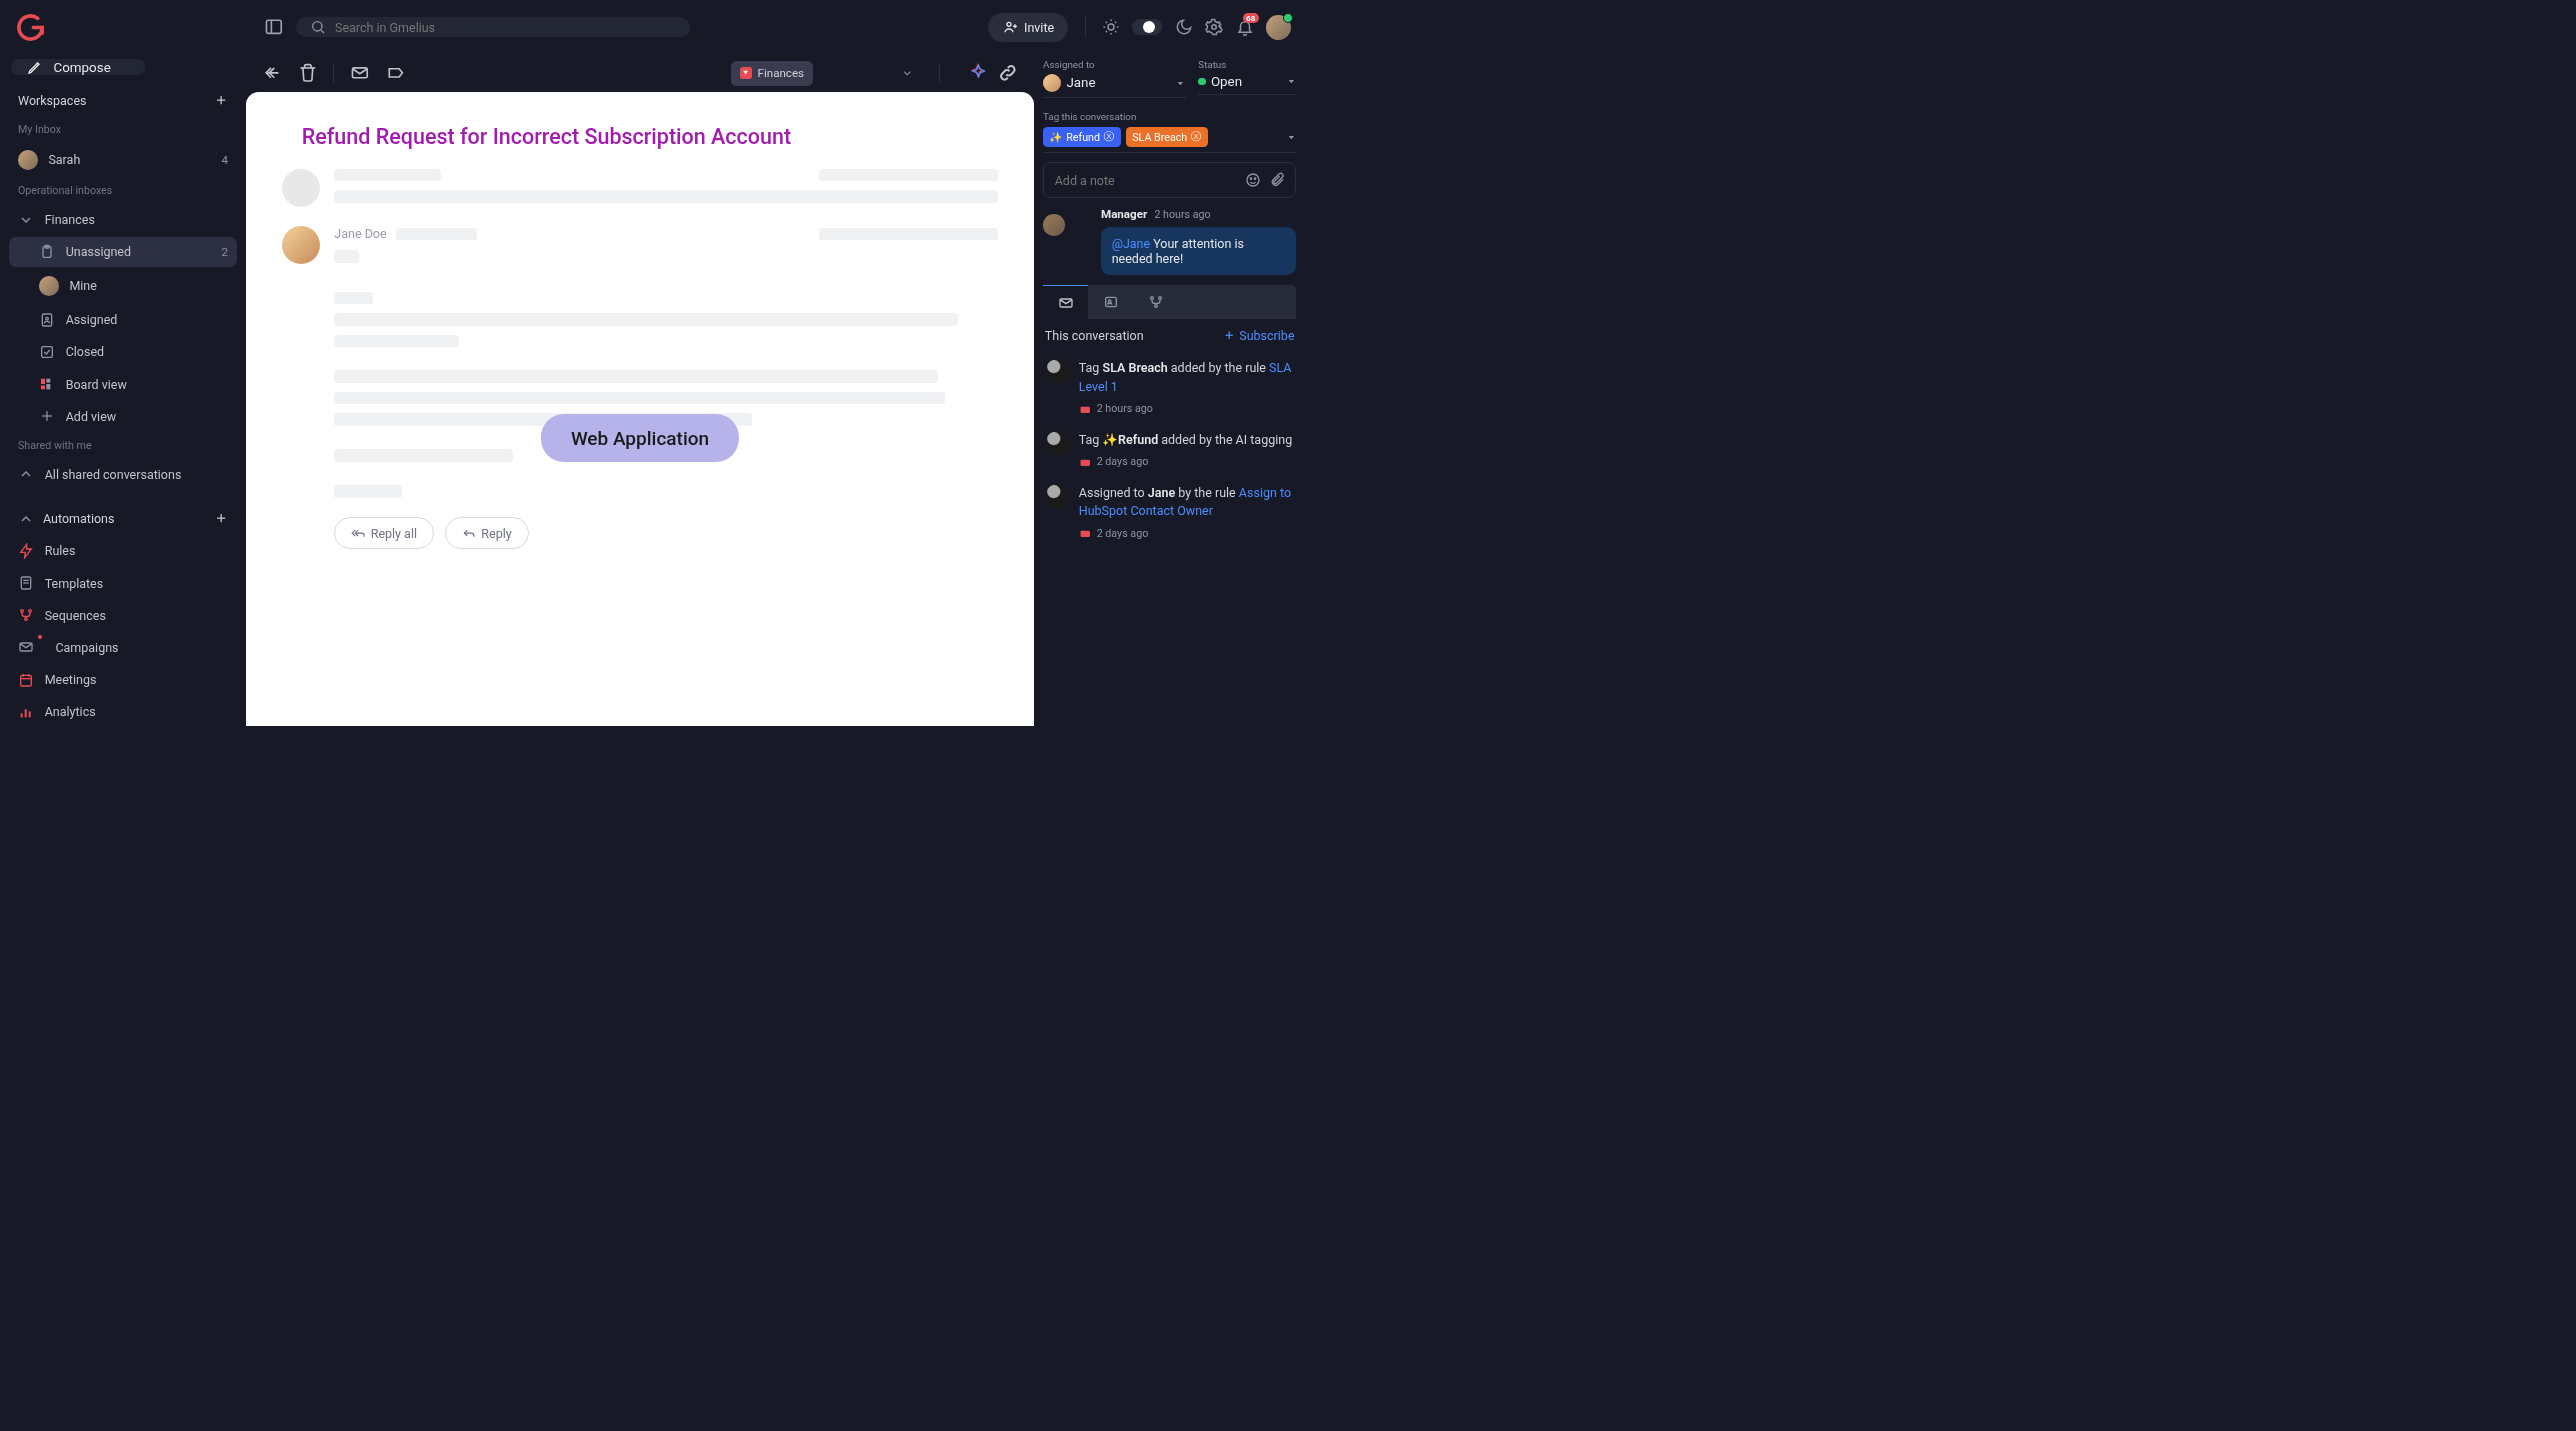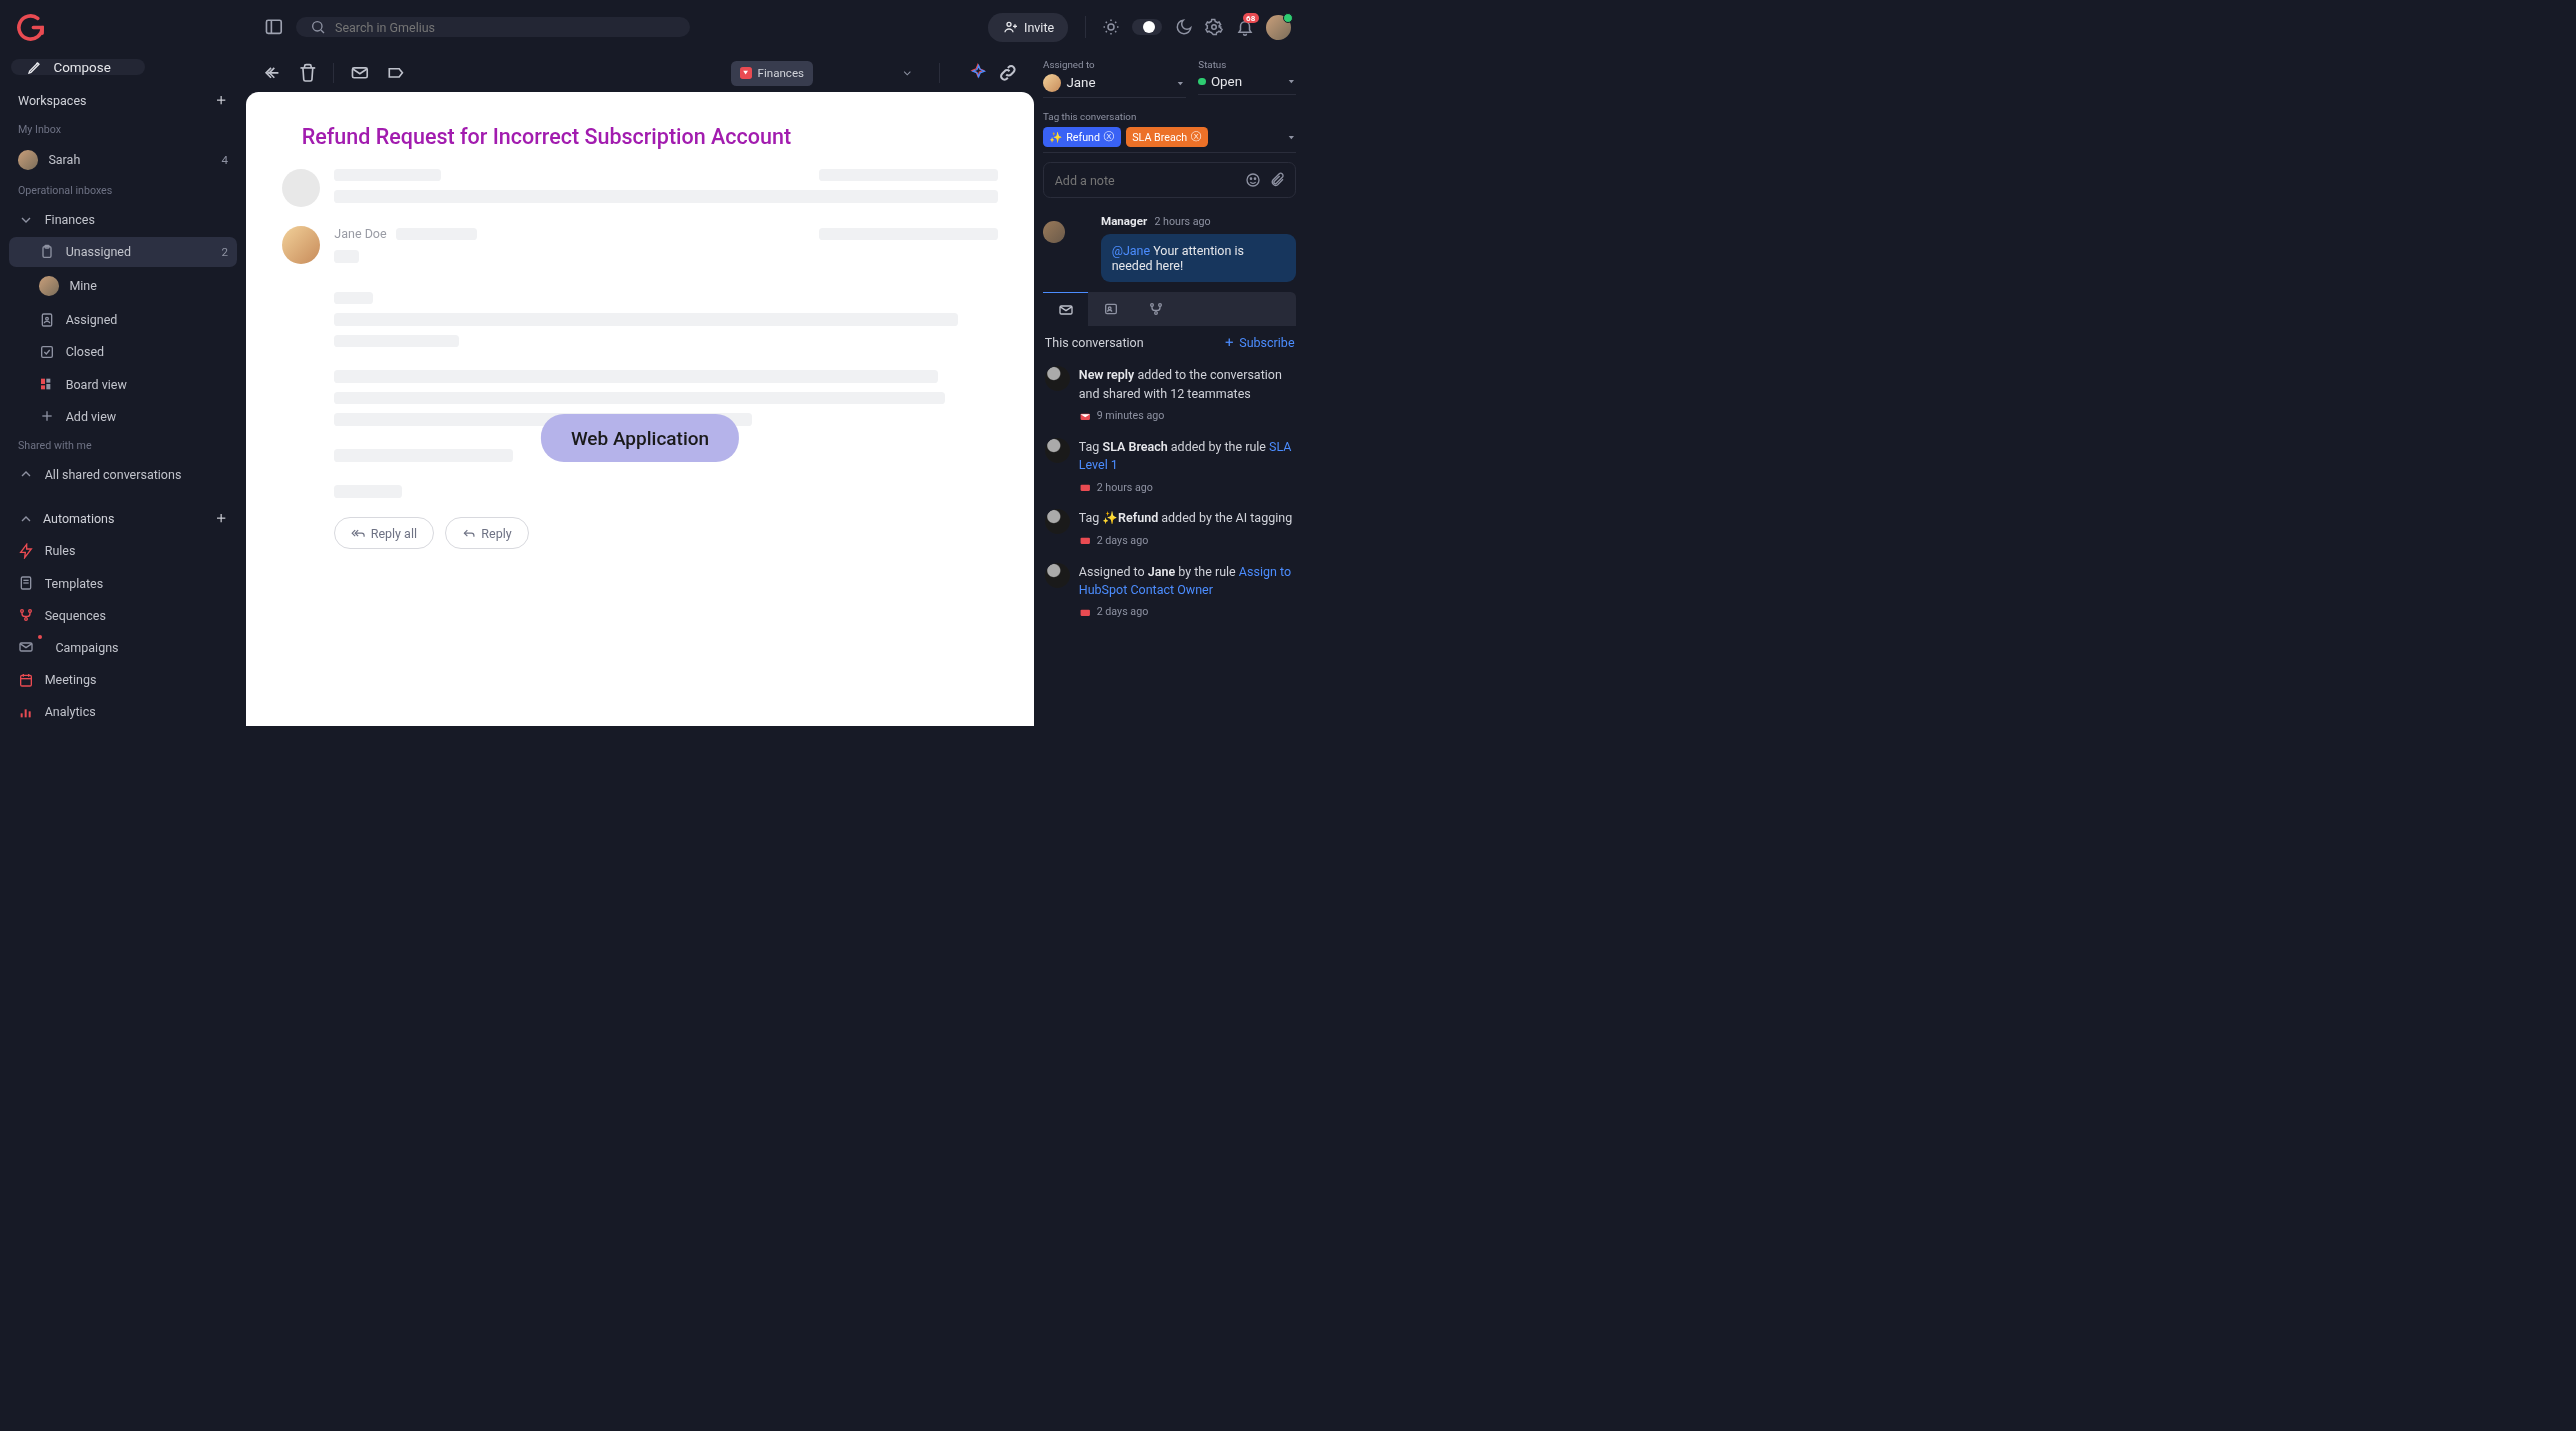--- a/index.html
+++ b/index.html
@@ -71,21 +71,21 @@
 .tagrow { display:flex; align-items:center; gap:5.4px; border-bottom:0.9px solid #2a2d3b; padding:5.4px 0; }
 .tag { display:flex; align-items:center; gap:3.6px; font-size:10.7px; padding:2.7px 6.3px; border-radius:4.5px; color:#fff; }
 .tag.refund { background:#3962f5; }
 .tag.sla { background:#ec7128; }
 .tag .x { font-size:10.7px; opacity:.9; }
 .tagrow .chev { margin-left:auto; color:#8e92a2; }
 
 .note-box { margin-top:9px; border:0.9px solid #2a2d3b; border-radius:7.2px; display:flex; align-items:center; padding:9px 10.7px; gap:7.2px; }
 .note-box input { flex:1; background:none; border:none; outline:none; color:#d0d2d9; font-size:12.5px; }
 
-.note-thread { margin-top:16px; }
+.note-thread { margin-top:9px; }
 .note-thread .hdr { display:flex; align-items:center; gap:7.2px; font-size:11.6px; color:#e6e7eb; margin-left:29px; }
 .note-thread .hdr .time { color:#8e92a2; font-size:10.7px; }
 .note-bubble { background:#17365d; border-radius:9px; padding:9px 10.7px; font-size:12.5px; color:#e6e7eb; margin-top:5.4px; margin-left:29px; }
 .note-bubble .mention { color:#4c8dff; }
 .note-av { width:21.5px; height:21.5px; border-radius:50%; background:linear-gradient(135deg,#9a7a5a,#6a5a4a); position:absolute; margin-left:-29px; margin-top:7.2px; }
 .note-wrap { position:relative; padding-left:29px; }
 
 .rtabs { display:flex; margin-top:10.7px; background:#272a38; border-radius:5.4px 5.4px 0 0; }
 .rtab { flex:0 0 45px; height:34px; display:flex; align-items:center; justify-content:center; color:#8e92a2; cursor:pointer; }
 .rtab.active { background:#171a26; color:#bfc2cc; border-top:1.8px solid #4c8dff; }
@@ -513,33 +513,20 @@
               <line x1="12" y1="5" x2="12" y2="19"></line>
               <line x1="5" y1="12" x2="19" y2="12"></line>
             </svg>
           <span>Subscribe</span>
         </div>
       </div>
 
       <div class="act-item">
         <div class="act-av"></div>
         <div class="act-body">
-          <b>New reply</b><span> added to the conversation and shared with 12 teammates</span>
-          <div class="act-meta">
-              <svg width="12.5" height="12.5" viewBox="0 0 24 24" fill="currentColor">
-                <rect x="3" y="7" width="18" height="12" rx="2"></rect>
-                <polygon points="3 8 12 14 21 8" fill="#fff"></polygon>
-              </svg>
-              <span>9 minutes ago</span>
-            </div>
-        </div>
-      </div>
-      <div class="act-item">
-        <div class="act-av"></div>
-        <div class="act-body">
           <span>Tag </span><b>SLA Breach</b><span> added by the rule </span><span class="link">SLA Level 1</span>
           <div class="act-meta">
               <svg width="12.5" height="12.5" viewBox="0 0 24 24" fill="currentColor">
                 <rect x="3" y="7" width="18" height="12" rx="2"></rect>
               </svg>
               <span>2 hours ago</span>
             </div>
         </div>
       </div>
       <div class="act-item">

